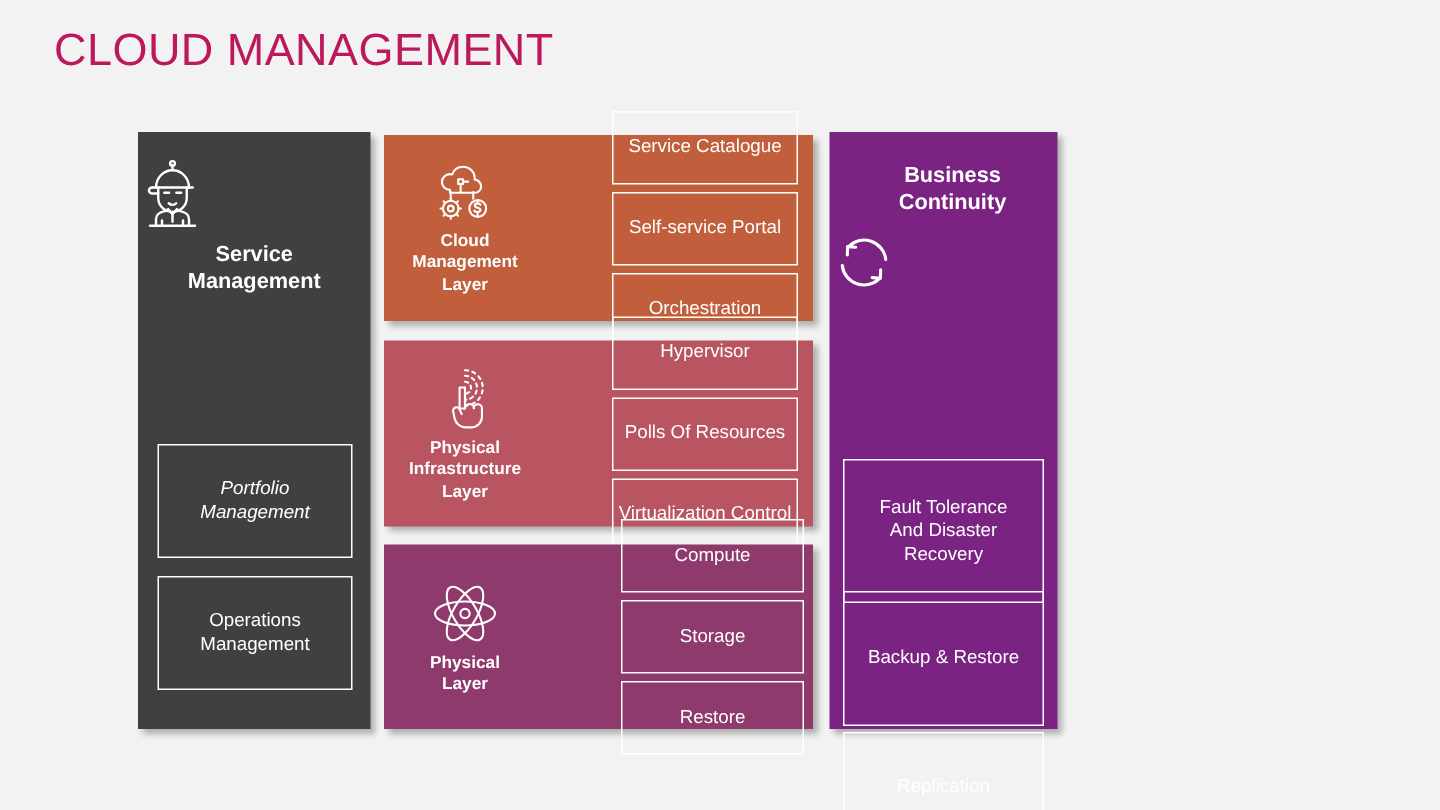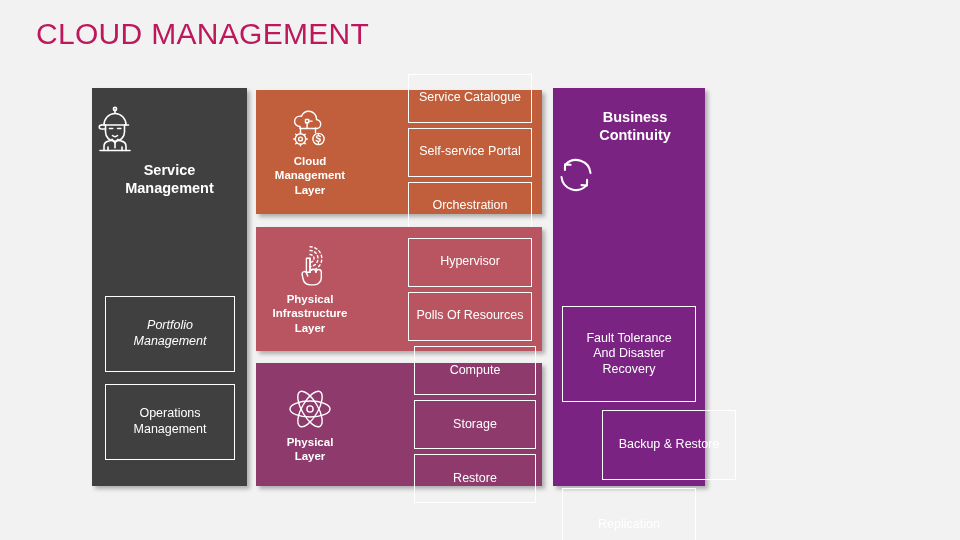--- a/index.html
+++ b/index.html
@@ -81,21 +81,21 @@
 
   
   #col-bc {
     left: 553px; top: 88px; width: 152px; height: 398px;
     background: #7a2382;
   }
   #col-bc .panel-head-title { font-size: 14.5px; margin-top: 21px; padding-left: 12px; }
   #col-bc .icon-wrap { margin-top: 8px; text-align: center; }
   #col-bc .outline-box { position: absolute; left: 9px; width: 134px; }
   #bc-box-0 { top: 218px; height: 96px; }
-  #bc-box-1 { top: 322px; height: 70px; margin-left: 40px; }
+  #bc-box-1 { top: 306px; height: 90px; }
   #bc-box-2 { top: 400px; height: 74px; }
 
   
   #col-sec {
     left: 716px; top: 88px; width: 152px; height: 398px;
     background: #54109a;
   }
   #col-sec .panel-head-title { font-size: 14.5px; margin-top: 31px; }
   #col-sec .icon-wrap { margin-top: 10px; text-align: center; }
   #col-sec .outline-box { position: absolute; left: 6px; width: 140px; }
@@ -198,20 +198,21 @@
       </div>
       <div class="panel-head-title">
         <span>Physical</span><br>
         <span>Infrastructure</span><br>
         <span>Layer</span>
       </div>
     </div>
     <div class="layer-items">
       <div class="outline-box">Hypervisor</div>
       <div class="outline-box">Polls Of Resources</div>
+      <div class="outline-box">Virtualization Control</div>
     </div>
   </div>
 
   <div class="layer-group" id="grp-phy">
     <div class="layer-left">
       <div class="icon-wrap">
         <svg width="46" height="42" viewBox="0 0 46 42" fill="none" stroke="#ffffff" stroke-width="1.4" stroke-linecap="round" stroke-linejoin="round">
           <ellipse cx="23" cy="21" rx="20" ry="8"></ellipse>
           <ellipse cx="23" cy="21" rx="20" ry="8" transform="rotate(60 23 21)"></ellipse>
           <ellipse cx="23" cy="21" rx="20" ry="8" transform="rotate(120 23 21)"></ellipse>

